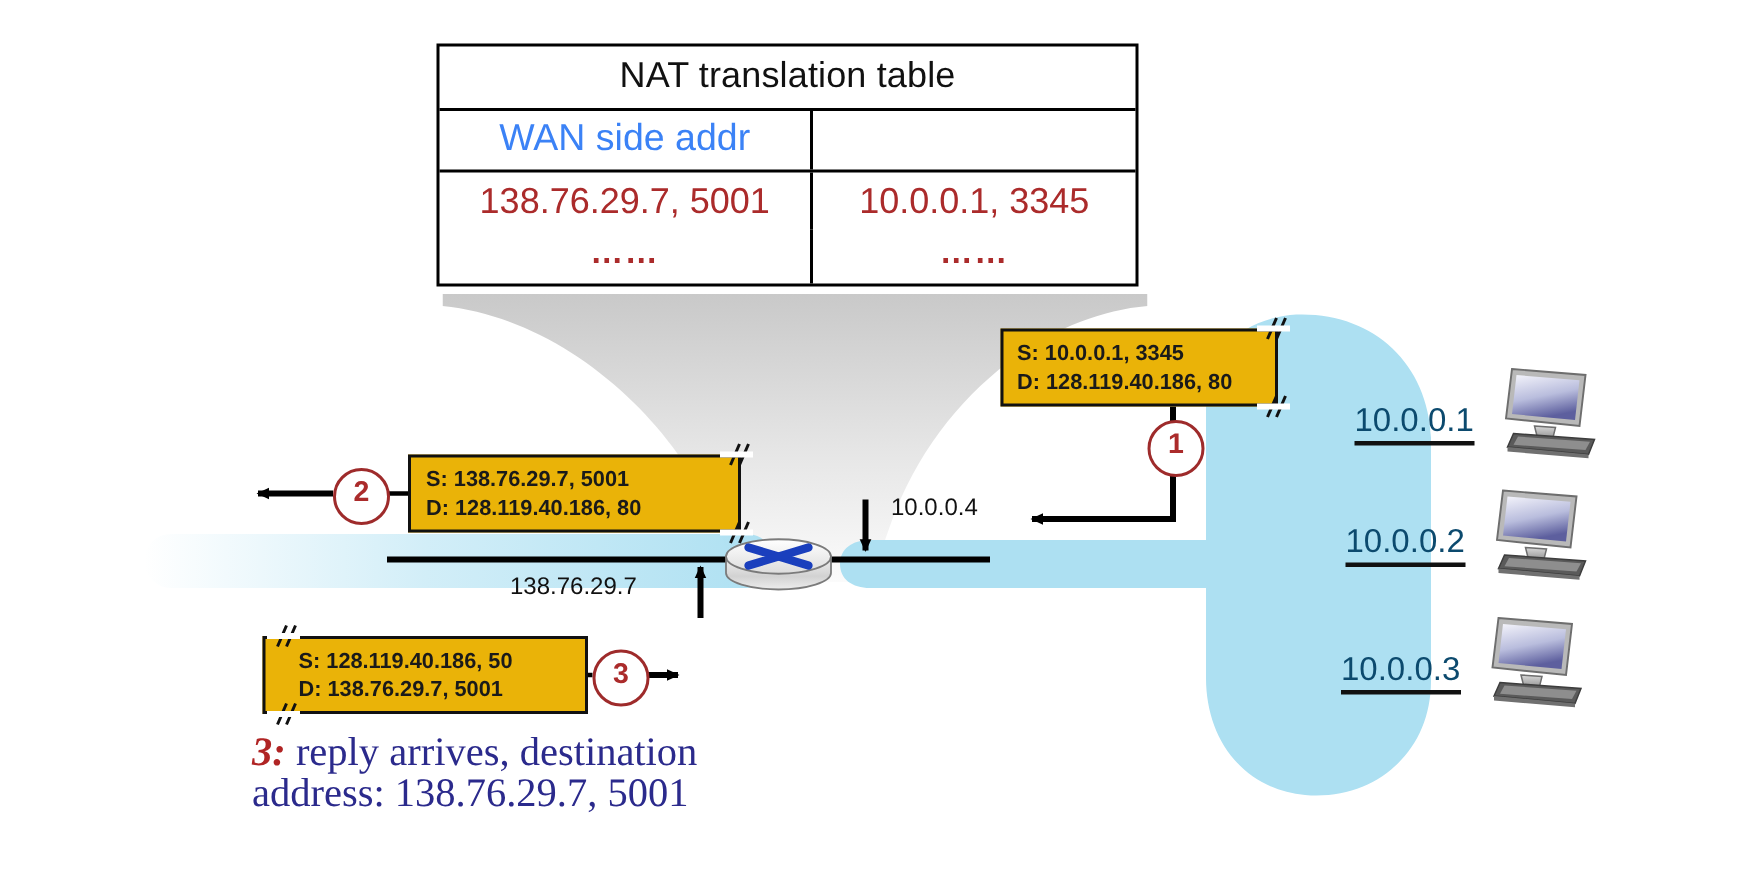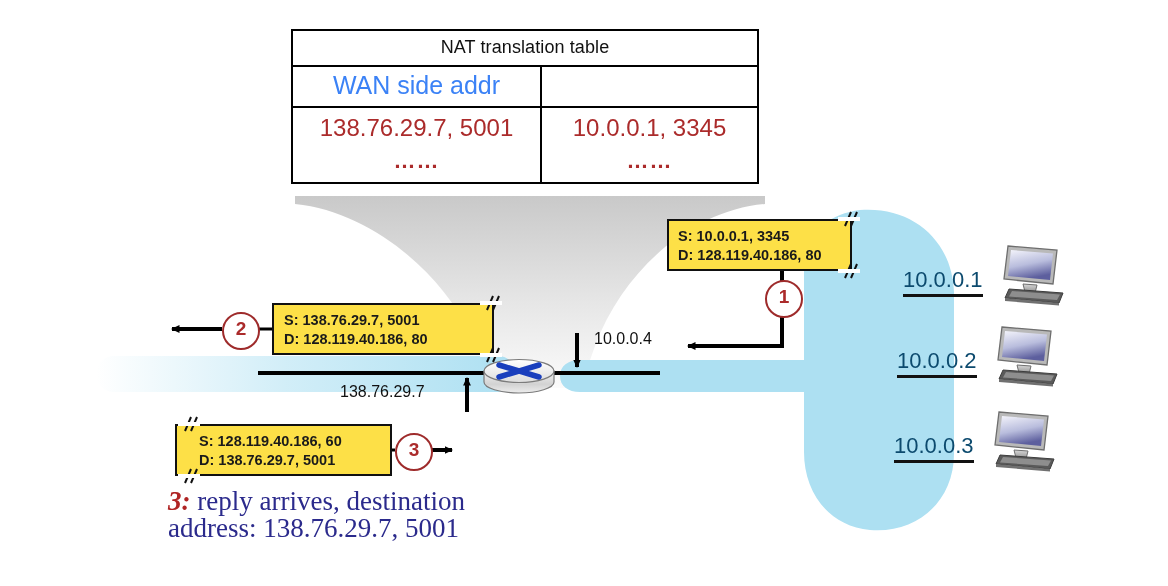--- a/index.html
+++ b/index.html
@@ -24,21 +24,21 @@
     left: 291px;
     top: 29px;
     width: 468px;
     border: 2px solid #000;
     background: #fff;
     box-sizing: border-box;
     z-index: 40;
   }
   #nat-table .tbl-title {
     text-align: center;
-    font-size: 18px;
+    font-size: 24px;
     color: #111;
     padding: 6px 0 7px;
     border-bottom: 2px solid #000;
     letter-spacing: .1px;
   }
   #nat-table .tbl-row {
     display: flex;
   }
   #nat-table .tbl-row.hdr {
     border-bottom: 2px solid #000;
@@ -117,21 +117,21 @@
     top: 358px;
     width: 72px;
     height: 36px;
     z-index: 20;
   }
 
   
   .packet {
     position: absolute;
     border: 2px solid #111;
-    background: #fde047;
+    background: #eab308;
     box-sizing: border-box;
     z-index: 30;
   }
   .packet .line {
     font-size: 14.5px;
     color: #1a1a1a;
     font-weight: bold;
     white-space: nowrap;
     line-height: 19px;
   }
@@ -363,21 +363,21 @@
   <svg class="brk" style="left:480px; top:294px;" viewBox="0 0 22 18">
     <path d="M7,16 L13,2 M13,16 L19,2" stroke="#111" stroke-width="2" fill="none"></path>
     <rect x="0" y="7" width="22" height="4" fill="#fff"></rect>
   </svg>
   <svg class="brk" style="left:480px; top:346px;" viewBox="0 0 22 18">
     <path d="M7,16 L13,2 M13,16 L19,2" stroke="#111" stroke-width="2" fill="none"></path>
     <rect x="0" y="7" width="22" height="4" fill="#fff"></rect>
   </svg>
 
   <div class="packet" id="packet-3">
-    <div class="line">S: 128.119.40.186, 60</div>
+    <div class="line">S: 128.119.40.186, 50</div>
     <div class="line">D: 138.76.29.7, 5001</div>
   </div>
   <svg class="brk" style="left:178px; top:415px;" viewBox="0 0 22 18">
     <path d="M7,16 L13,2 M13,16 L19,2" stroke="#111" stroke-width="2" fill="none"></path>
     <rect x="0" y="7" width="22" height="4" fill="#fff"></rect>
   </svg>
   <svg class="brk" style="left:178px; top:467px;" viewBox="0 0 22 18">
     <path d="M7,16 L13,2 M13,16 L19,2" stroke="#111" stroke-width="2" fill="none"></path>
     <rect x="0" y="7" width="22" height="4" fill="#fff"></rect>
   </svg>

